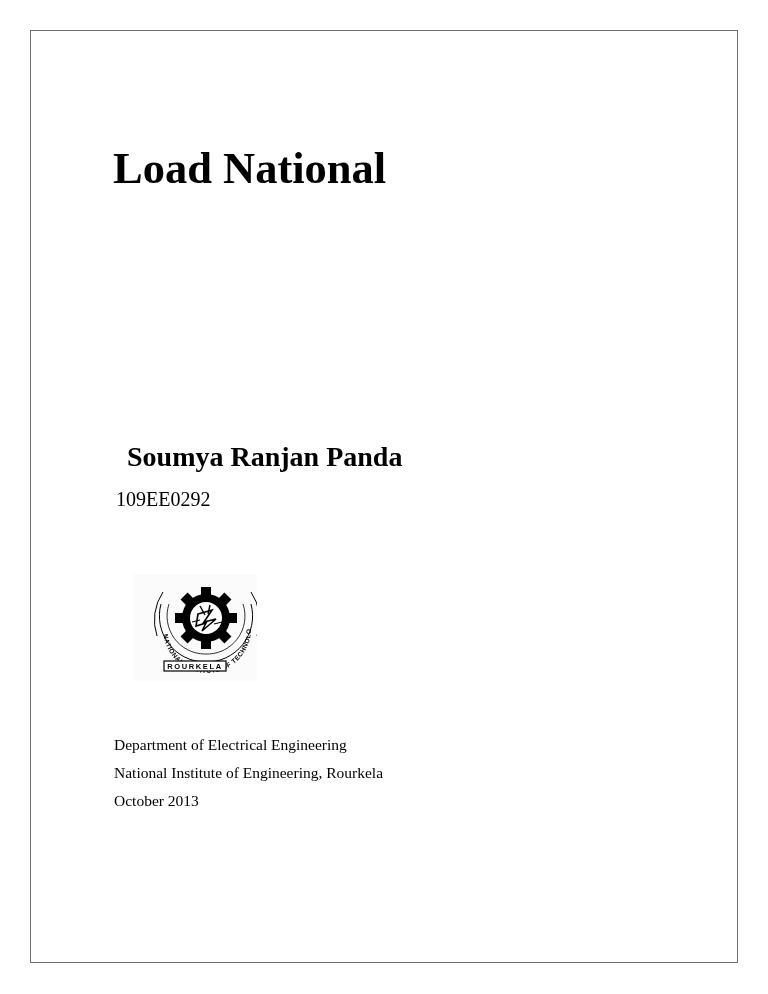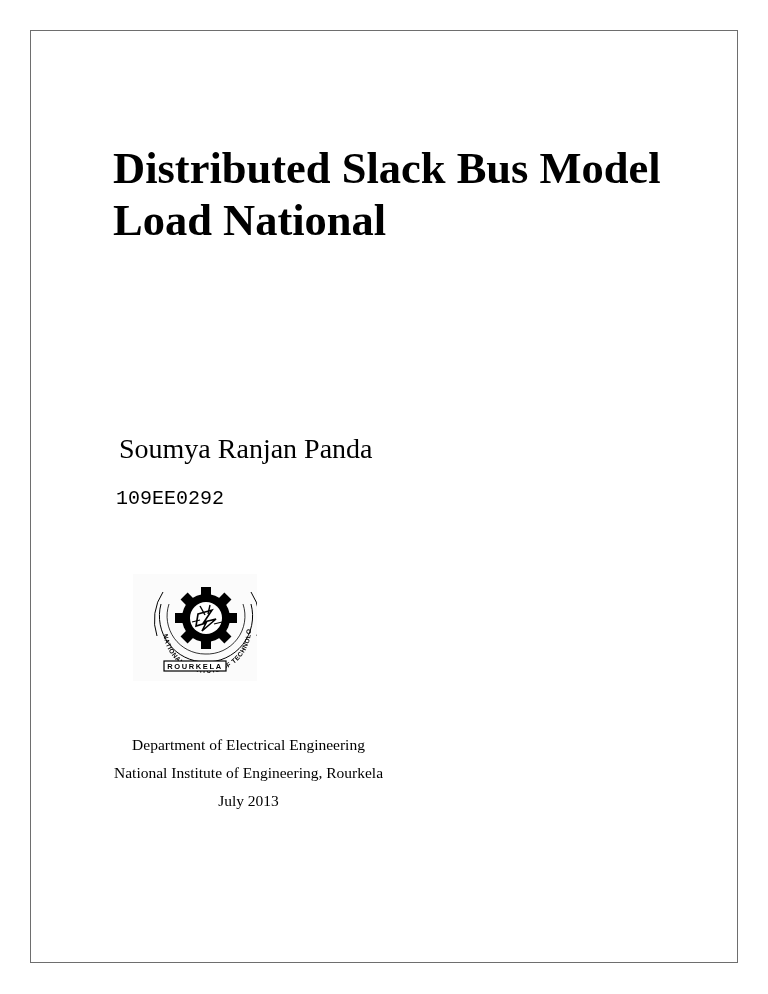--- a/index.html
+++ b/index.html
@@ -32,59 +32,57 @@
       font-size: 44.5px;
       font-weight: bold;
       line-height: 52px;
       letter-spacing: 0;
     }
     .title span { display: block; white-space: nowrap; }
     .author {
       position: absolute;
       left: 115px;
       top: 427px;
-      margin: 4px;
+      margin: 12px;
       font-size: 28px;
-      font-weight: normal;
+      font-weight: bold;
       line-height: 36px;
       white-space: nowrap;
     }
     .roll {
       position: absolute;
       left: 116px;
       top: 485px;
       font-size: 20px;
       line-height: 28px;
       white-space: nowrap;
-      font-family: Liberation Mono, monospace;
     }
     .logo {
       position: absolute;
       left: 133px;
       top: 574px;
       width: 124px;
       height: 107px;
       background: #fbfbfb;
     }
     .affil {
       position: absolute;
       left: 114px;
       top: 731px;
       font-size: 15.5px;
       line-height: 28px;
     }
-    .affil div { white-space: nowrap; text-align: center; }
+    .affil div { white-space: nowrap; }
   </style>
 </head>
 <body>
 
 <div class="page-frame"></div>
 
 <h1 class="title">
-  <span>Distributed Slack Bus Model</span>
   <span>Load National</span>
 </h1>
 
 <h2 class="author">Soumya Ranjan Panda</h2>
 
 <div class="roll">109EE0292</div>
 
 <div class="logo">
   <svg width="124" height="107" viewBox="0 0 124 107" xmlns="http://www.w3.org/2000/svg">
     <defs>
@@ -123,14 +121,14 @@
     </text>
 
     <rect x="31" y="87" width="62" height="10" fill="#fff" stroke="#000" stroke-width="1.2"></rect>
     <text x="62" y="95" text-anchor="middle" font-family="Liberation Sans, sans-serif" font-size="7.5" font-weight="bold" letter-spacing="1.6" fill="#000">ROURKELA</text>
   </svg>
 </div>
 
 <div class="affil">
   <div>Department of Electrical Engineering</div>
   <div>National Institute of Engineering, Rourkela</div>
-  <div>July 2013</div>
+  <div>October 2013</div>
 </div>
 
 </body></html>

